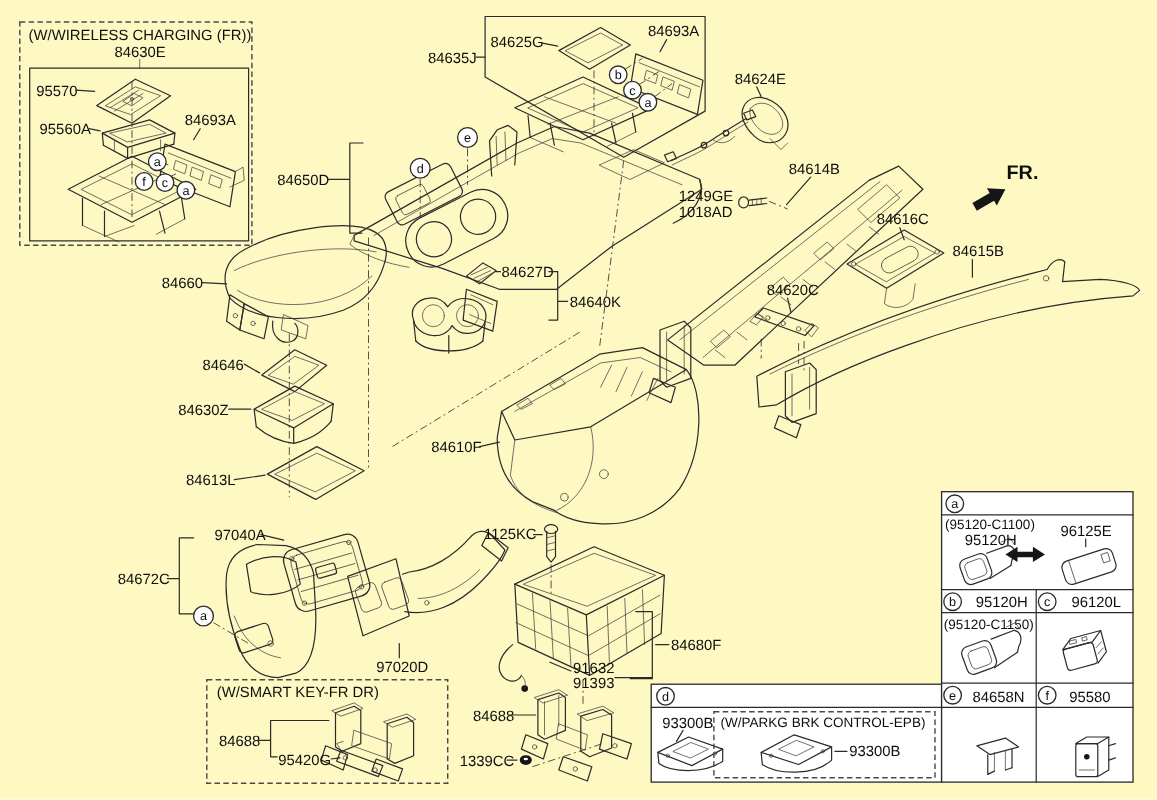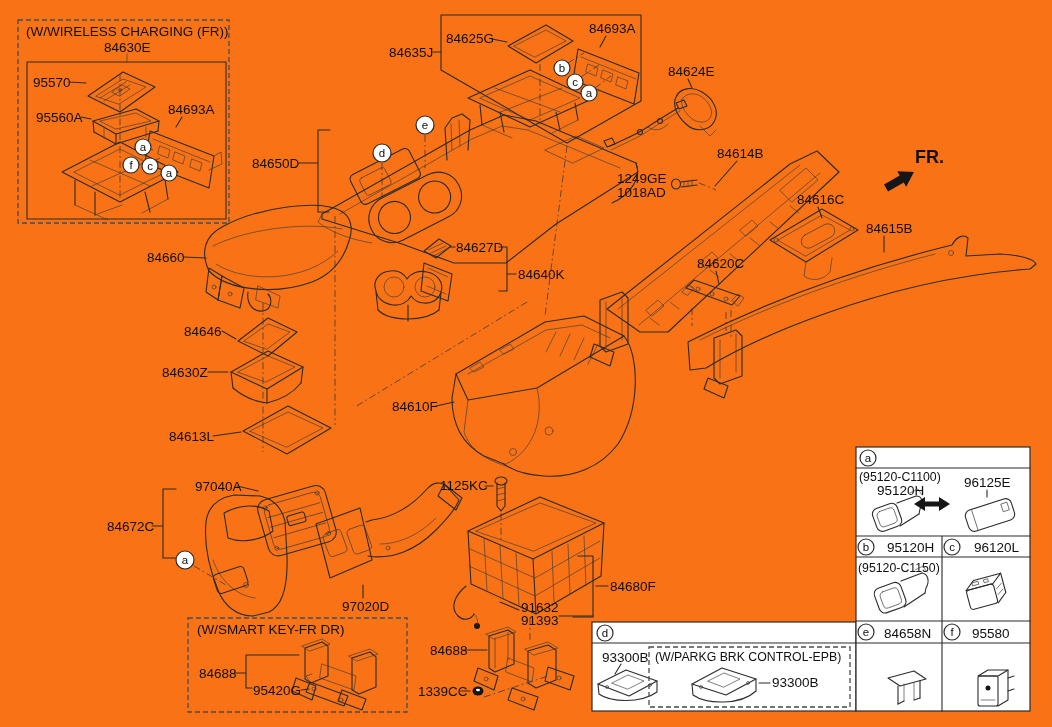--- a/index.html
+++ b/index.html
@@ -1,16 +1,16 @@
 <!DOCTYPE html>
 <html><head>
 <meta charset="utf-8">
 <style>
   html,body{margin:0;padding:0;background:#ffffff;}
-  .stage{position:relative;width:1052px;height:727px;background:#f97316;overflow:hidden;}
+  .stage{position:relative;width:1052px;height:727px;background:#fef9c3;overflow:hidden;}
   svg text{font-family:"Liberation Sans","DejaVu Sans",sans-serif;fill:#0f0f0f;}
   .lbl{font-size:13.5px;}
   .lbl-s{font-size:12.3px;}
   .fr-t{font-size:18px;font-weight:bold;}
   .cot{font-size:11.5px;text-anchor:middle;}
   .s{fill:none;stroke:#2b2b2b;stroke-width:1.1;stroke-linejoin:round;stroke-linecap:round;}
   .t{fill:none;stroke:#3a3a3a;stroke-width:0.65;stroke-linejoin:round;stroke-linecap:round;}
   .dd{fill:none;stroke:#3a3a3a;stroke-width:0.8;stroke-dasharray:7 3 1.8 3;}
   .bx{fill:none;stroke:#4a4a4a;stroke-width:1.3;stroke-dasharray:5 3;}
   .tbl{fill:#ffffff;stroke:#2b2b2b;stroke-width:1.2;}

